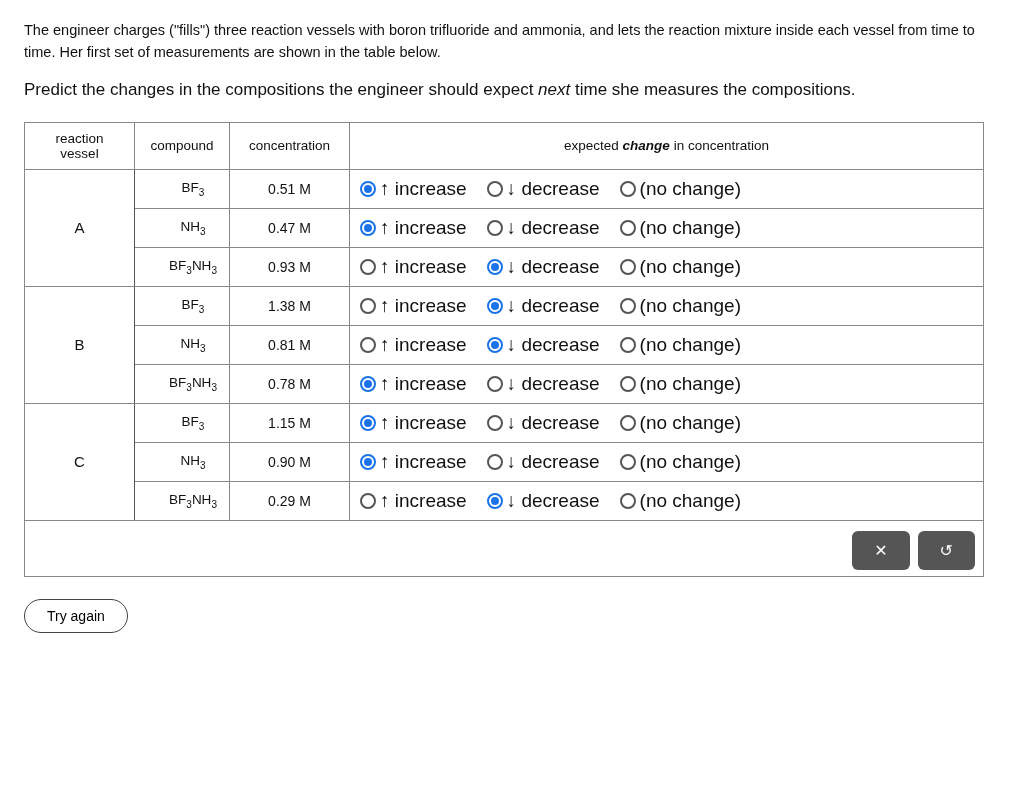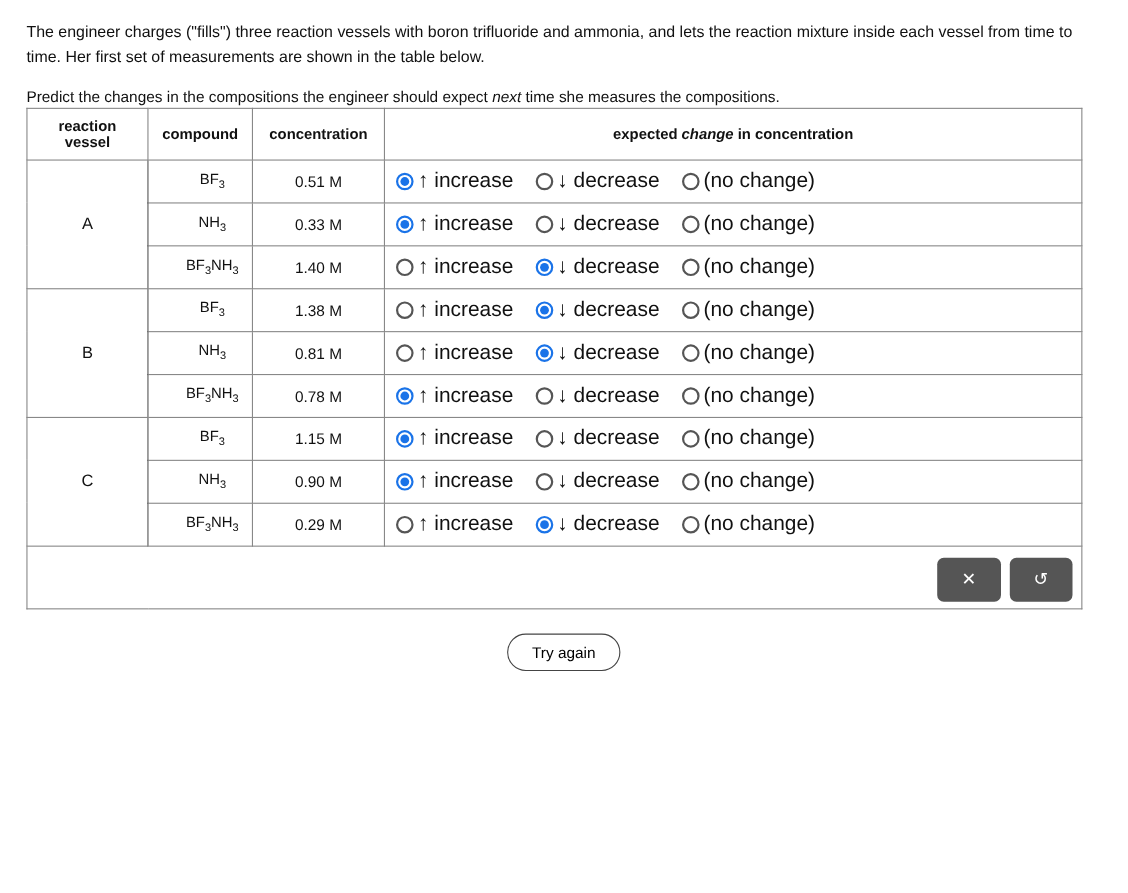--- a/index.html
+++ b/index.html
@@ -10,37 +10,37 @@
       font-size: 14px;
       color: #111;
     }
     .intro-text {
       font-size: 14.5px;
       line-height: 1.5;
       margin-bottom: 16px;
       max-width: 980px;
     }
     .predict-text {
-      font-size: 14px;
-      margin-bottom: 2px;
+      font-size: 17px;
+      margin-bottom: 22px;
     }
     table {
       border-collapse: collapse;
       width: 960px;
       border: 1.5px solid #555;
     }
     th, td {
       border: 1px solid #888;
       padding: 8px 10px;
       text-align: center;
       vertical-align: middle;
     }
     th {
       background: #fff;
-      font-weight: bold;
+      font-weight: normal;
       font-size: 13.5px;
     }
     .th-vessel {
       width: 110px;
     }
     .th-compound {
       width: 95px;
     }
     .th-conc {
       width: 120px;
@@ -125,21 +125,21 @@
       border: 1.5px solid #444;
       border-radius: 20px;
       padding: 8px 22px;
       font-size: 14px;
       cursor: pointer;
       margin-top: 18px;
     }
     .bottom-row {
       display: flex;
       align-items: flex-end;
-      justify-content: center;
+      justify-content: flex-start;
       margin-top: 4px;
     }
   </style>
 </head>
 <body>
 
 <p class="intro-text">
   The engineer charges ("fills") three reaction vessels with boron trifluoride and ammonia, and lets the reaction mixture inside each vessel from time to time. Her first set of measurements are shown in the table below.
 </p>
 <p class="predict-text">
@@ -172,41 +172,41 @@
             </label>
             <label class="radio-option">
               <div class="radio-circle"></div>
               <span class="radio-label">(no change)</span>
             </label>
           </div>
         </td>
       </tr>
       <tr>
         <td class="compound-cell">NH<sub>3</sub></td>
-        <td>0.33 M</td>
+        <td>0.47 M</td>
         <td>
           <div class="radio-group">
             <label class="radio-option">
               <div class="radio-circle selected"></div>
               <span class="radio-label">↑ increase</span>
             </label>
             <label class="radio-option">
               <div class="radio-circle"></div>
               <span class="radio-label">↓ decrease</span>
             </label>
             <label class="radio-option">
               <div class="radio-circle"></div>
               <span class="radio-label">(no change)</span>
             </label>
           </div>
         </td>
       </tr>
       <tr>
         <td class="compound-cell">BF<sub>3</sub>NH<sub>3</sub></td>
-        <td>1.40 M</td>
+        <td>0.93 M</td>
         <td>
           <div class="radio-group">
             <label class="radio-option">
               <div class="radio-circle"></div>
               <span class="radio-label">↑ increase</span>
             </label>
             <label class="radio-option">
               <div class="radio-circle selected"></div>
               <span class="radio-label">↓ decrease</span>
             </label>

